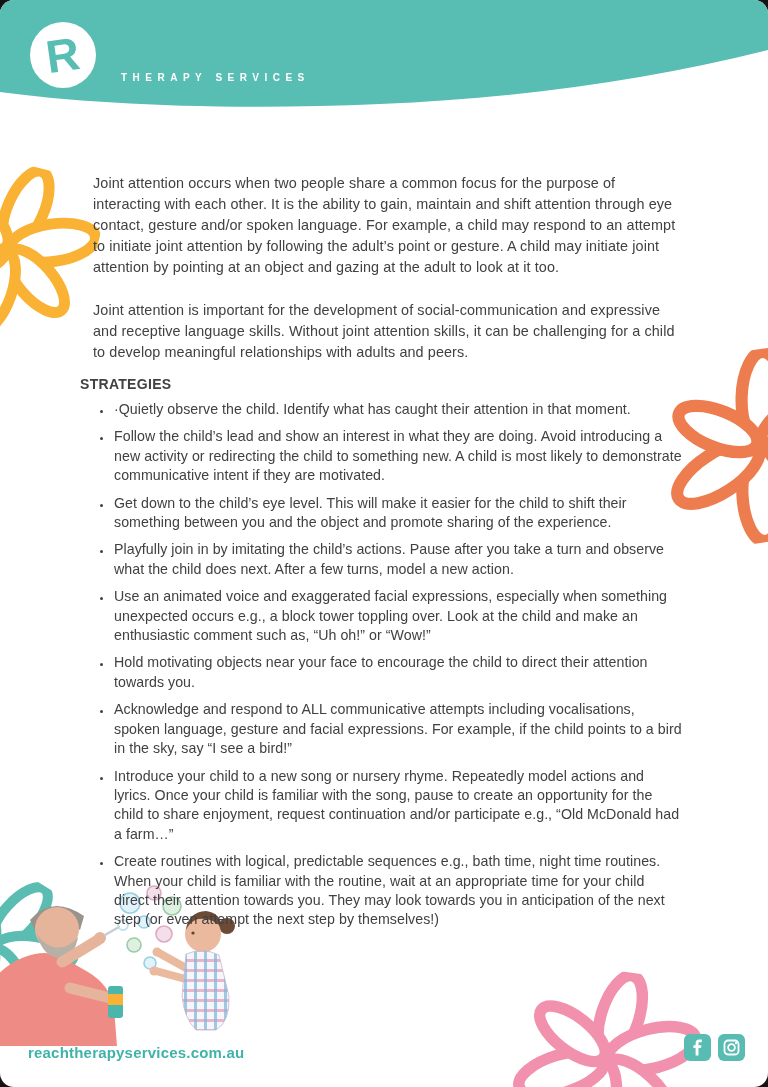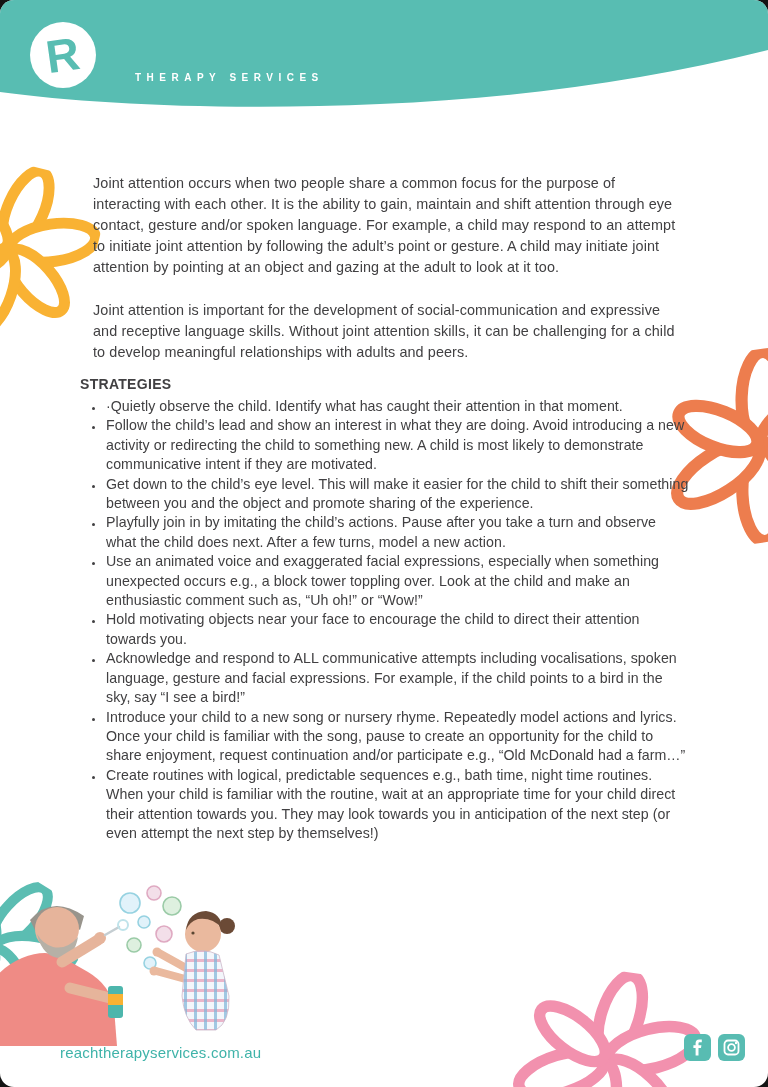--- a/index.html
+++ b/index.html
@@ -6,45 +6,45 @@
   body{display:flex;justify-content:center;font-family:"Liberation Sans","DejaVu Sans",sans-serif;}
   .page{position:relative;width:768px;height:1087px;background:#ffffff;border-radius:14px;overflow:hidden;}
 
   
   .header{position:absolute;top:0;left:0;width:768px;height:125px;z-index:5;}
   .header svg.wave{position:absolute;top:0;left:0;}
   .logo-circle{position:absolute;left:30px;top:22px;width:66px;height:66px;background:#ffffff;border-radius:50%;
     display:flex;align-items:center;justify-content:center;}
   .logo-circle span{color:#58BDB2;font-size:46px;font-weight:bold;transform:rotate(-8deg);line-height:1;}
   .brand-name{position:absolute;left:118px;top:26px;color:#ffffff;font-size:39px;letter-spacing:7px;font-weight:normal;}
-  .brand-tagline{position:absolute;left:121px;top:72px;color:#ffffff;font-size:10px;letter-spacing:5.5px;font-weight:bold;margin-left:14px;}
+  .brand-tagline{position:absolute;left:121px;top:72px;color:#ffffff;font-size:10px;letter-spacing:5.5px;font-weight:bold;}
 
   
   .content{position:relative;z-index:3;padding:145px 78px 0 80px;color:#414042;}
   h1.title{margin:0;color:#F5794B;font-size:31px;letter-spacing:.3px;font-weight:bold;}
   .content p{margin:13px;font-size:14.4px;line-height:21px;letter-spacing:.1px;}
   .p1{margin-top:28px !important;}
   .p2{margin-top:22px !important;}
   .strategies-heading{font-size:14px;font-weight:bold;letter-spacing:.3px;}
   ul.strategies{margin:5px 0 0 0;padding-left:25px;font-size:14.2px;line-height:19.4px;letter-spacing:.05px;max-width:614px;}
-  ul.strategies li{margin:0;padding-left:1px;}
+  ul.strategies li{margin:8px;padding-left:1px;}
   ul.strategies li::marker{font-size:11px;}
 
   
   .flower{position:absolute;z-index:1;}
   .flower-yellow{left:-78px;top:163px;width:172px;height:172px;transform:rotate(14deg);}
   .flower-orange{right:-88px;top:350px;width:192px;height:192px;transform:rotate(-8deg);}
   .flower-teal{left:-86px;top:868px;width:158px;height:158px;transform:rotate(32deg);z-index:0;}
   .flower-pink{left:516px;top:970px;width:180px;height:180px;transform:rotate(8deg);z-index:1;}
 
   
   .photo{position:absolute;left:0;top:876px;width:242px;height:170px;z-index:2;}
 
   
-  .website{position:absolute;left:28px;top:1044px;z-index:4;color:#3FB3A9;font-size:15px;font-weight:normal;letter-spacing:.2px;text-decoration:none;margin-left:32px;}
+  .website{position:absolute;left:28px;top:1044px;z-index:4;color:#3FB3A9;font-size:15px;font-weight:bold;letter-spacing:.2px;text-decoration:none;}
   .social{position:absolute;left:684px;top:1034px;z-index:4;display:flex;gap:7px;}
   .social .btn{width:27px;height:27px;background:#58BCB2;border-radius:6px;display:flex;align-items:center;justify-content:center;cursor:pointer;}
 </style>
 </head>
 <body>
 
 <div class="page">
 
   <svg class="flower flower-yellow" viewBox="0 0 220 220">
     <g transform="translate(110,110)" fill="#ffffff" stroke="#F9B233" stroke-width="14">

